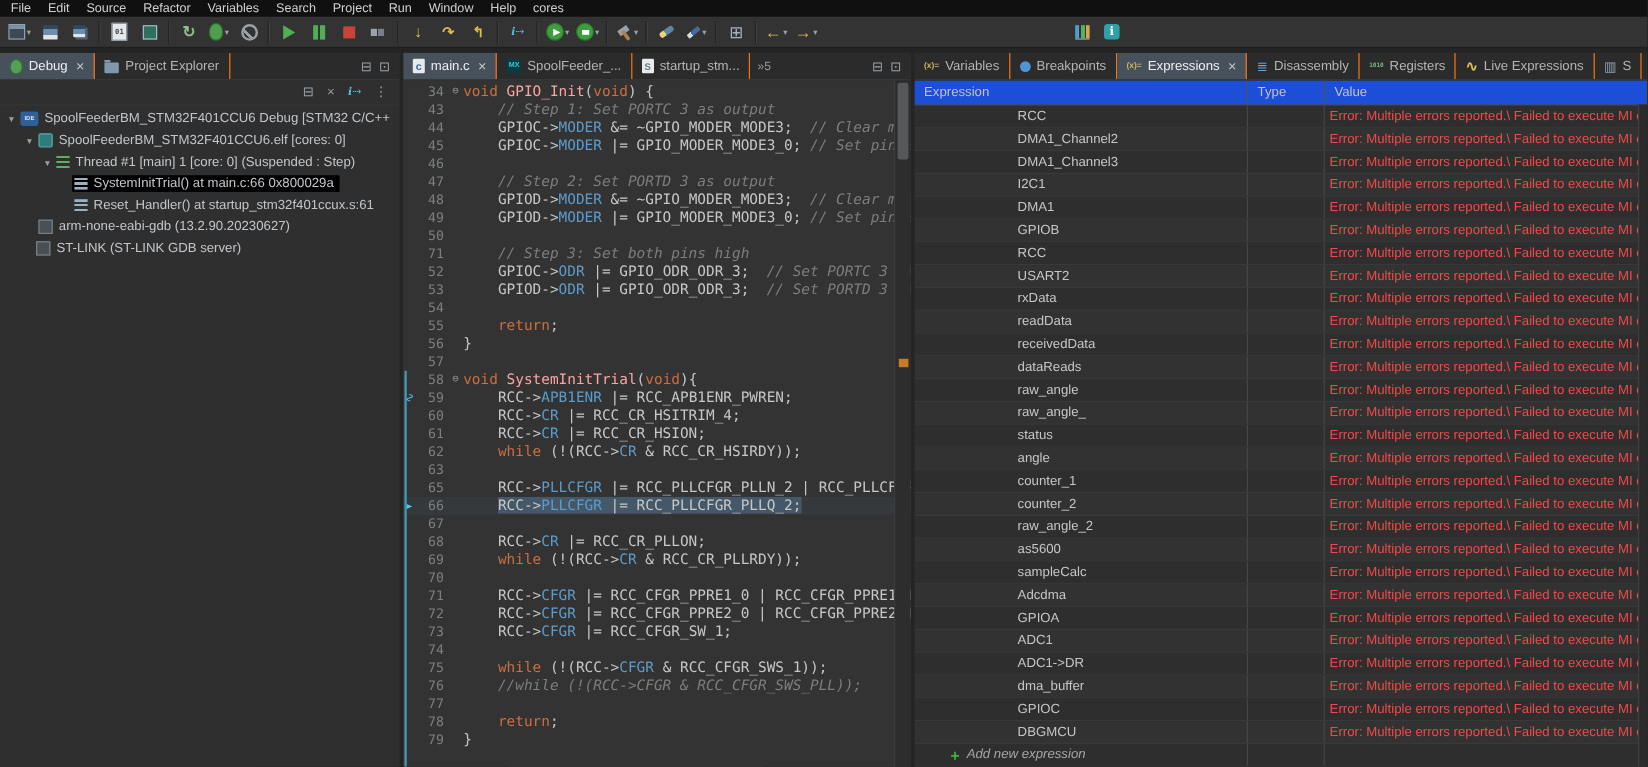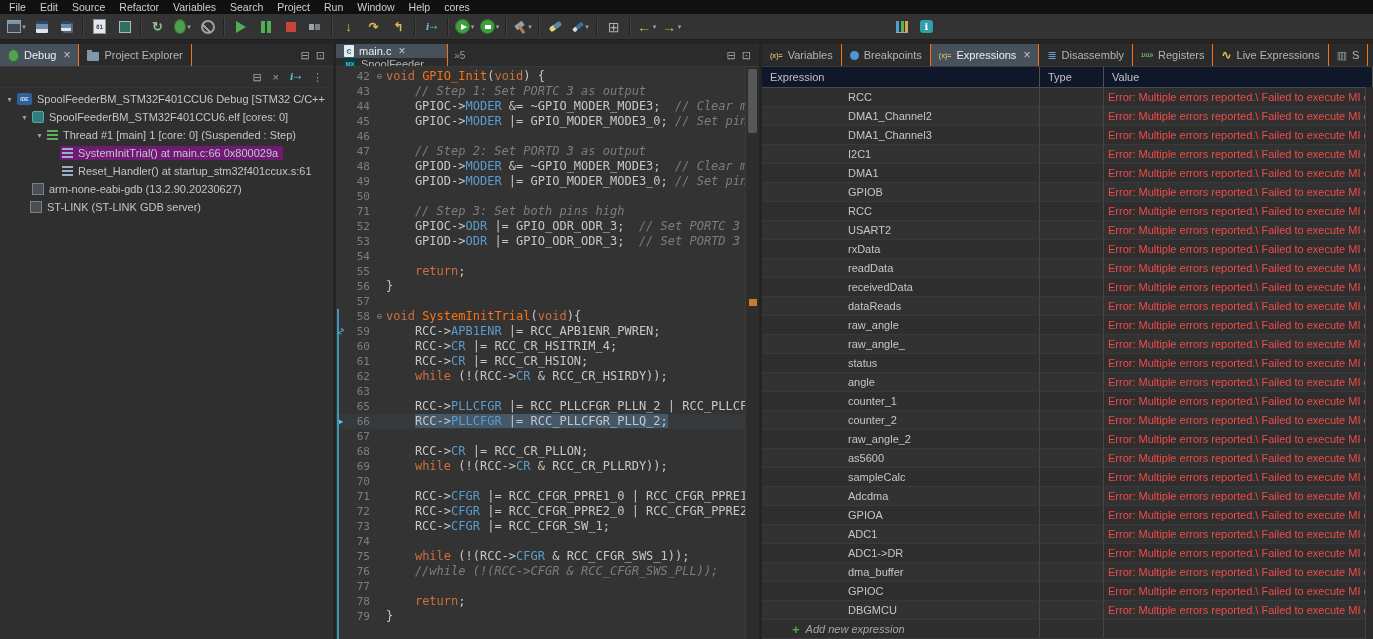--- a/index.html
+++ b/index.html
@@ -81,52 +81,52 @@
   .ic-sfrs::after{content:"▥";color:#8fa3b5;font-size:11px;}
 
   
   .minibar{height:20px;display:flex;justify-content:flex-end;align-items:center;gap:11px;padding-right:10px;background:#2f2f2f;border-bottom:1px solid #353535;}
   .mbicon{color:#9aa0a6;font-size:11px;line-height:1;}
   .mbicon.accent{color:#54c0dc;font:italic bold 9px "DejaVu Serif",serif;}
   .tree{padding-top:2px;font-size:11px;color:#c2c6ca;}
   .trow{height:18px;display:flex;align-items:center;white-space:nowrap;overflow:hidden;}
   .tarrow{width:11px;flex:none;color:#9aa0a6;font-size:8px;text-align:center;}
   .trowsel{display:flex;align-items:center;gap:5px;padding:1px 5px 1px 2px;border-radius:1px;}
-  .trow.sel .trowsel{background:#701a75;}
+  .trow.sel .trowsel{background:#000000;}
   .nic{flex:none;display:inline-flex;align-items:center;justify-content:center;}
   .ic-ide{width:15px;height:12px;background:#2f6099;border-radius:2px;color:#cfe2f4;}
   .ic-ide::after{content:"IDE";font:bold 5px "Liberation Sans",sans-serif;}
   .ic-elf{width:10px;height:10px;background:#2e7d7d;border:1px solid #58aaaa;border-radius:2px;}
   .ic-thread{width:11px;height:10px;background:repeating-linear-gradient(180deg,#5fae5f 0 2px,transparent 2px 4px);}
   .ic-frame{width:11px;height:10px;background:repeating-linear-gradient(180deg,#9ab0c4 0 2px,transparent 2px 4px);}
   .ic-gdbsm{width:10px;height:10px;background:#4a4f54;border:1px solid #787f86;}
 
   
   .editor-body{position:relative;height:calc(100% - 22px);overflow:hidden;padding-top:2px;background:#333;}
   .cline{display:flex;height:15px;line-height:15px;font-family:"DejaVu Sans Mono",monospace;font-size:12px;white-space:pre;color:#c5c8c6;}
   .cline.hl{background:#36393c;}
   .selseg{background:#44586a;}
   .mk{width:10px;flex:none;text-align:center;color:#4ec9e8;font-size:8px;}
   .mk.wv{transform:rotate(90deg);font-size:10px;}
   .lnum{width:24px;flex:none;text-align:right;color:#7c7f82;font-size:11px;padding-right:3px;font-family:"DejaVu Sans Mono",monospace;}
   .fold{width:13px;flex:none;text-align:center;color:#8f9398;font-size:9px;}
   .codet{flex:1;overflow:hidden;}
   .tok-kw{color:#cc6f3f;}
-  .tok-fn{color:#f97316;}
+  .tok-fn{color:#fca5a5;}
   .tok-fld{color:#5c9ccc;}
   .tok-pl{color:#c5c8c6;}
   .tok-cm{color:#7d7d7d;font-style:italic;}
   .range-ind{position:absolute;left:1px;top:242px;height:330px;width:2px;background:#3d96b4;}
   .vsb{position:absolute;right:0;top:0;bottom:0;width:13px;background:#2d2d2d;border-left:1px solid #3c3c3c;}
   .vsb-thumb{position:absolute;top:2px;left:2px;width:9px;height:64px;background:#54585b;border-radius:2px;}
   .ann-orange{position:absolute;right:2px;top:232px;width:8px;height:7px;background:#c87c28;z-index:3;}
 
   
   .expr-table{height:calc(100% - 22px);overflow:hidden;background:#2e2e2e;font-size:11px;color:#c6c6c6;position:relative;}
-  .xhead{display:grid;grid-template-columns:278px 64px 1fr;height:20px;background:#0f172a;border-bottom:1px solid #4a4a4a;color:#c2c2c2;}
+  .xhead{display:grid;grid-template-columns:278px 64px 1fr;height:20px;background:#1d4ed8;border-bottom:1px solid #4a4a4a;color:#c2c2c2;}
   .xhead .hc{display:flex;align-items:center;padding-left:8px;border-right:1px solid #515151;overflow:hidden;}
   .xrow{display:grid;grid-template-columns:278px 64px 1fr;height:18px;border-bottom:1px solid #393939;background:#2e2e2e;}
   .xrow:nth-child(even){background:#323232;}
   .xc{display:flex;align-items:center;overflow:hidden;white-space:nowrap;border-right:1px solid #464646;}
   .xc.name{padding-left:86px;}
   .xc.val{color:#f04a4a;padding-left:4px;}
   .xc.nameadd{display:flex;align-items:center;}
   .plus{color:#44b044;font-weight:bold;margin:0 6px 0 30px;font-size:13px;}
   .albl{font-style:italic;color:#a6a6a6;}
   .rps{position:absolute;right:0;top:20px;bottom:0;width:7px;background:#2b2b2b;border-left:1px solid #404040;}
@@ -322,21 +322,21 @@
           <span class="trowsel">
             <span class="nic ic-gdbsm"></span>
             <span class="tlab">ST-LINK (ST-LINK GDB server)</span>
           </span>
         </div>
       </div>
   </div>
 
   <div class="panel" id="editor-panel">
     <div class="tabbar">
-      <div id="editor-tabs" style="display:flex;align-items:stretch;flex-direction:column;">
+      <div id="editor-tabs" style="display:flex;align-items:stretch;">
           <div class="tab active">
             <span class="ti ic-cfile"></span>
             <span class="tlabel">main.c</span>
             <span class="tclose">×</span>
           </div>
           <div class="tab">
             <span class="ti ic-mx"></span>
             <span class="tlabel">SpoolFeeder_...</span>
           </div>
           <div class="tab">
@@ -347,21 +347,21 @@
       <div class="tab-overflow" id="tab-overflow">»5</div>
       <div class="flexsp"></div>
       <div class="wbtns" id="editor-winbtns">
           <span class="wbtn">⊟</span>
           <span class="wbtn">⊡</span>
         </div>
     </div>
     <div class="editor-body">
       <div class="range-ind"></div>
       <div id="code-lines">
-          <div class="cline"><span class="mk"></span><span class="lnum">42</span><span class="fold">⊖</span><span class="codet"><span class="tok-kw">void</span><span class="tok-pl"> </span><span class="tok-fn">GPIO_Init</span><span class="tok-pl">(</span><span class="tok-kw">void</span><span class="tok-pl">) {</span></span></div>
+          <div class="cline"><span class="mk"></span><span class="lnum">34</span><span class="fold">⊖</span><span class="codet"><span class="tok-kw">void</span><span class="tok-pl"> </span><span class="tok-fn">GPIO_Init</span><span class="tok-pl">(</span><span class="tok-kw">void</span><span class="tok-pl">) {</span></span></div>
           <div class="cline"><span class="mk"></span><span class="lnum">43</span><span class="fold"></span><span class="codet"><span class="tok-cm">    // Step 1: Set PORTC 3 as output</span></span></div>
           <div class="cline"><span class="mk"></span><span class="lnum">44</span><span class="fold"></span><span class="codet"><span class="tok-pl">    GPIOC-&gt;</span><span class="tok-fld">MODER</span><span class="tok-pl"> &amp;= ~GPIO_MODER_MODE3;  </span><span class="tok-cm">// Clear mod</span></span></div>
           <div class="cline"><span class="mk"></span><span class="lnum">45</span><span class="fold"></span><span class="codet"><span class="tok-pl">    GPIOC-&gt;</span><span class="tok-fld">MODER</span><span class="tok-pl"> |= GPIO_MODER_MODE3_0; </span><span class="tok-cm">// Set pin 3</span></span></div>
           <div class="cline"><span class="mk"></span><span class="lnum">46</span><span class="fold"></span><span class="codet"></span></div>
           <div class="cline"><span class="mk"></span><span class="lnum">47</span><span class="fold"></span><span class="codet"><span class="tok-cm">    // Step 2: Set PORTD 3 as output</span></span></div>
           <div class="cline"><span class="mk"></span><span class="lnum">48</span><span class="fold"></span><span class="codet"><span class="tok-pl">    GPIOD-&gt;</span><span class="tok-fld">MODER</span><span class="tok-pl"> &amp;= ~GPIO_MODER_MODE3;  </span><span class="tok-cm">// Clear mod</span></span></div>
           <div class="cline"><span class="mk"></span><span class="lnum">49</span><span class="fold"></span><span class="codet"><span class="tok-pl">    GPIOD-&gt;</span><span class="tok-fld">MODER</span><span class="tok-pl"> |= GPIO_MODER_MODE3_0; </span><span class="tok-cm">// Set pin 3</span></span></div>
           <div class="cline"><span class="mk"></span><span class="lnum">50</span><span class="fold"></span><span class="codet"></span></div>
           <div class="cline"><span class="mk"></span><span class="lnum">71</span><span class="fold"></span><span class="codet"><span class="tok-cm">    // Step 3: Set both pins high</span></span></div>
           <div class="cline"><span class="mk"></span><span class="lnum">52</span><span class="fold"></span><span class="codet"><span class="tok-pl">    GPIOC-&gt;</span><span class="tok-fld">ODR</span><span class="tok-pl"> |= GPIO_ODR_ODR_3;  </span><span class="tok-cm">// Set PORTC 3 hi</span></span></div>

